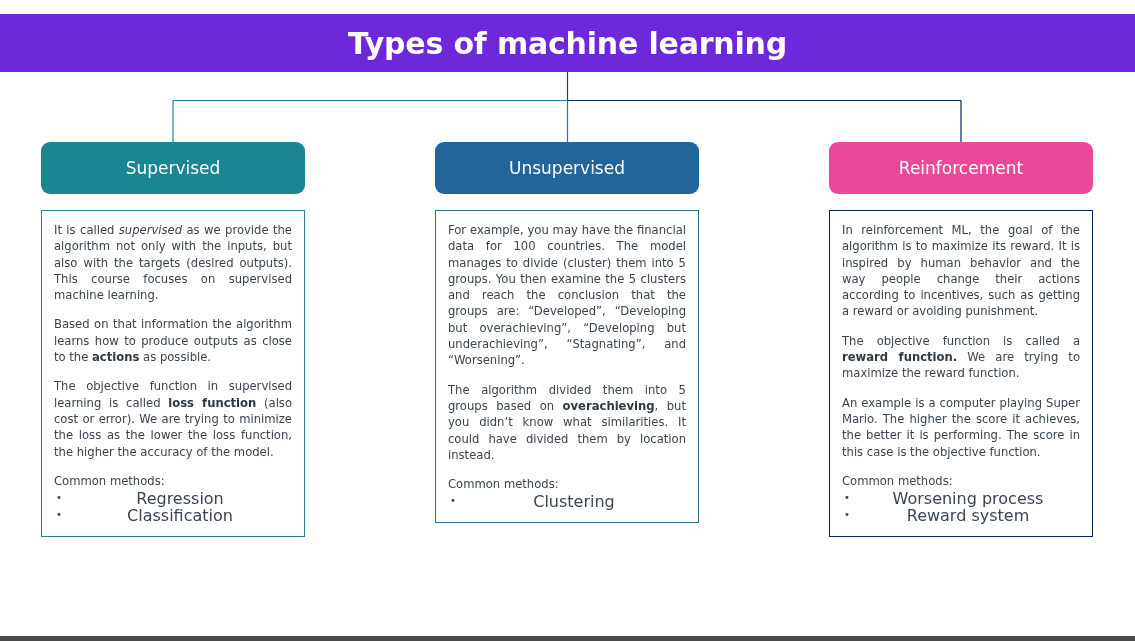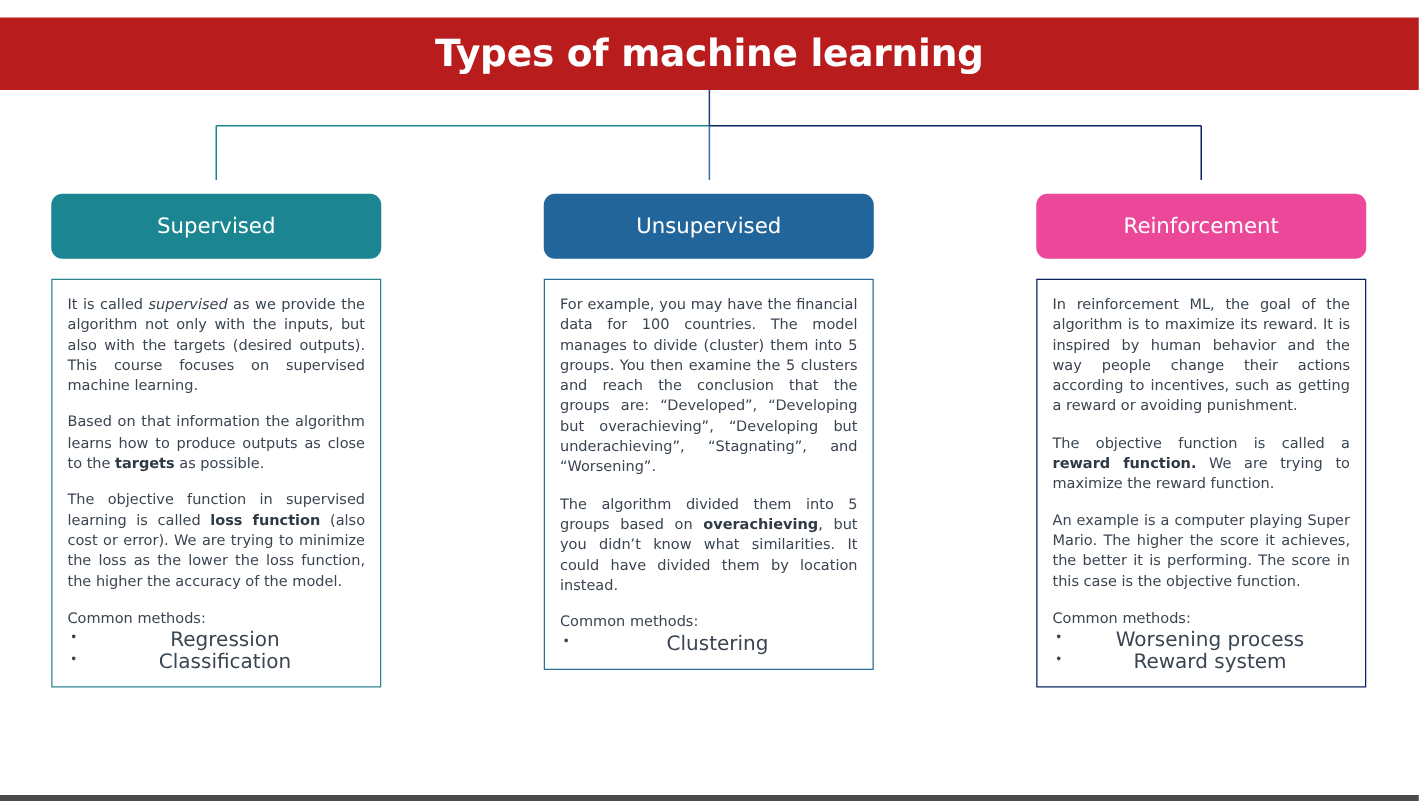--- a/index.html
+++ b/index.html
@@ -15,21 +15,21 @@
     position: relative;
   }
 
   
   .header-bar {
     position: absolute;
     left: 0;
     top: 14px;
     width: 1135px;
     height: 58px;
-    background: #b91c1c;
+    background: #6d28d9;
     display: flex;
     align-items: center;
     justify-content: center;
   }
   .header-title {
     color: #ffffff;
     font-size: 30px;
     font-weight: bold;
     letter-spacing: -0.2px;
     font-family: "DejaVu Sans", sans-serif;
@@ -48,21 +48,21 @@
 
   
   .columns {
     position: absolute;
     left: 0;
     top: 138px;
     width: 1135px;
   }
   .column {
     position: absolute;
-    top: 17px;
+    top: 4px;
   }
   .col-1 { left: 41px;  width: 264px; }
   .col-2 { left: 435px; width: 264px; }
   .col-3 { left: 829px; width: 264px; }
 
   .cat-header {
     height: 52px;
     border-radius: 9px;
     display: flex;
     align-items: center;
@@ -163,21 +163,21 @@
 </svg>
 
 <div class="columns">
 
   <div class="column col-1">
     <div class="cat-header supervised">
       <span>Supervised</span>
     </div>
     <div class="body-box b-supervised">
       <p class="para">It is called <em>supervised</em> as we provide the algorithm not only with the inputs, but also with the targets (desired outputs). This course focuses on supervised machine learning.</p>
-      <p class="para">Based on that information the algorithm learns how to produce outputs as close to the <b>targets</b> as possible.</p>
+      <p class="para">Based on that information the algorithm learns how to produce outputs as close to the <b>actions</b> as possible.</p>
       <p class="para">The objective function in supervised learning is called <b>loss function</b> (also cost or error). We are trying to minimize the loss as the lower the loss function, the higher the accuracy of the model.</p>
       <p class="methods-label">Common methods:</p>
       <ul class="methods">
           <li>Regression</li>
           <li>Classification</li>
         </ul>
     </div>
   </div>
 
   <div class="column col-2">

